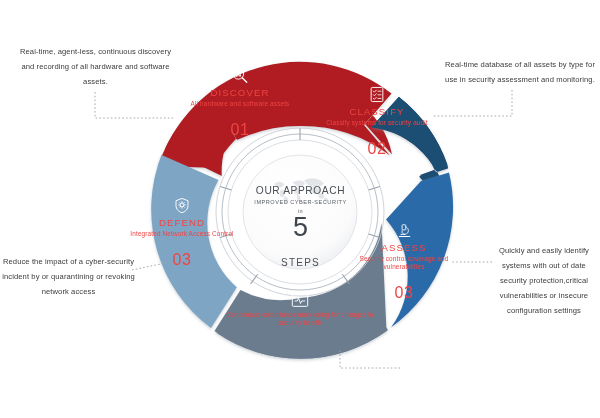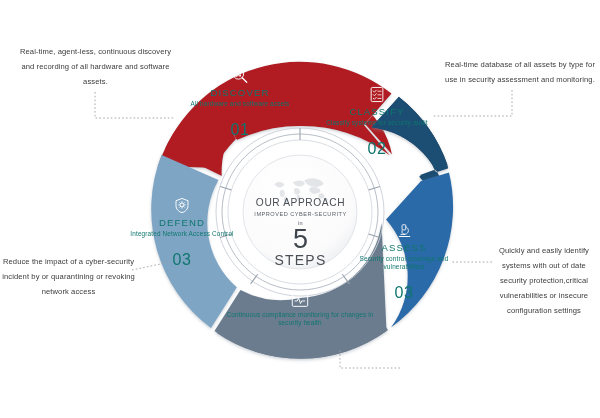--- a/index.html
+++ b/index.html
@@ -19,21 +19,21 @@
     font-size:7.6px;
     line-height:15px;
     text-align:center;
     letter-spacing:.1px;
   }
 
   
   .seg-label{
     position:absolute;
     text-align:center;
-    color:#0f766e;
+    color:#ef4444;
     pointer-events:none;
   }
   .seg-title{
     font-size:9.6px;
     letter-spacing:1.1px;
     margin:0 0 2px 0;
     font-weight:400;
   }
   .seg-desc{
     font-size:6.4px;
@@ -62,21 +62,21 @@
   }
   .hub-approach{
     font-size:10.2px;color:#4a4f55;letter-spacing:.6px;
     margin-top:4px;
   }
   .hub-sub{
     font-size:5.6px;color:#5a6068;letter-spacing:.5px;margin-top:3px;
   }
   .hub-in{font-size:5.6px;color:#5a6068;margin-top:3px;letter-spacing:.4px;}
   .hub-five{font-size:27px;color:#3f454c;line-height:26px;font-weight:300;margin-top:0px;}
-  .hub-steps{font-size:14px;color:#4a4f55;letter-spacing:1.2px;margin-top:0px;}
+  .hub-steps{font-size:10px;color:#4a4f55;letter-spacing:1.2px;margin-top:17px;}
   .hub-map{position:absolute;top:18px;left:50%;transform:translateX(-50%);opacity:.16;}
 </style>
 </head>
 <body>
 
 <div id="stage">
 
   <svg id="wheel" viewBox="0 0 600 418">
     <defs>
       <filter id="softshadow" x="-30%" y="-30%" width="160%" height="160%">

